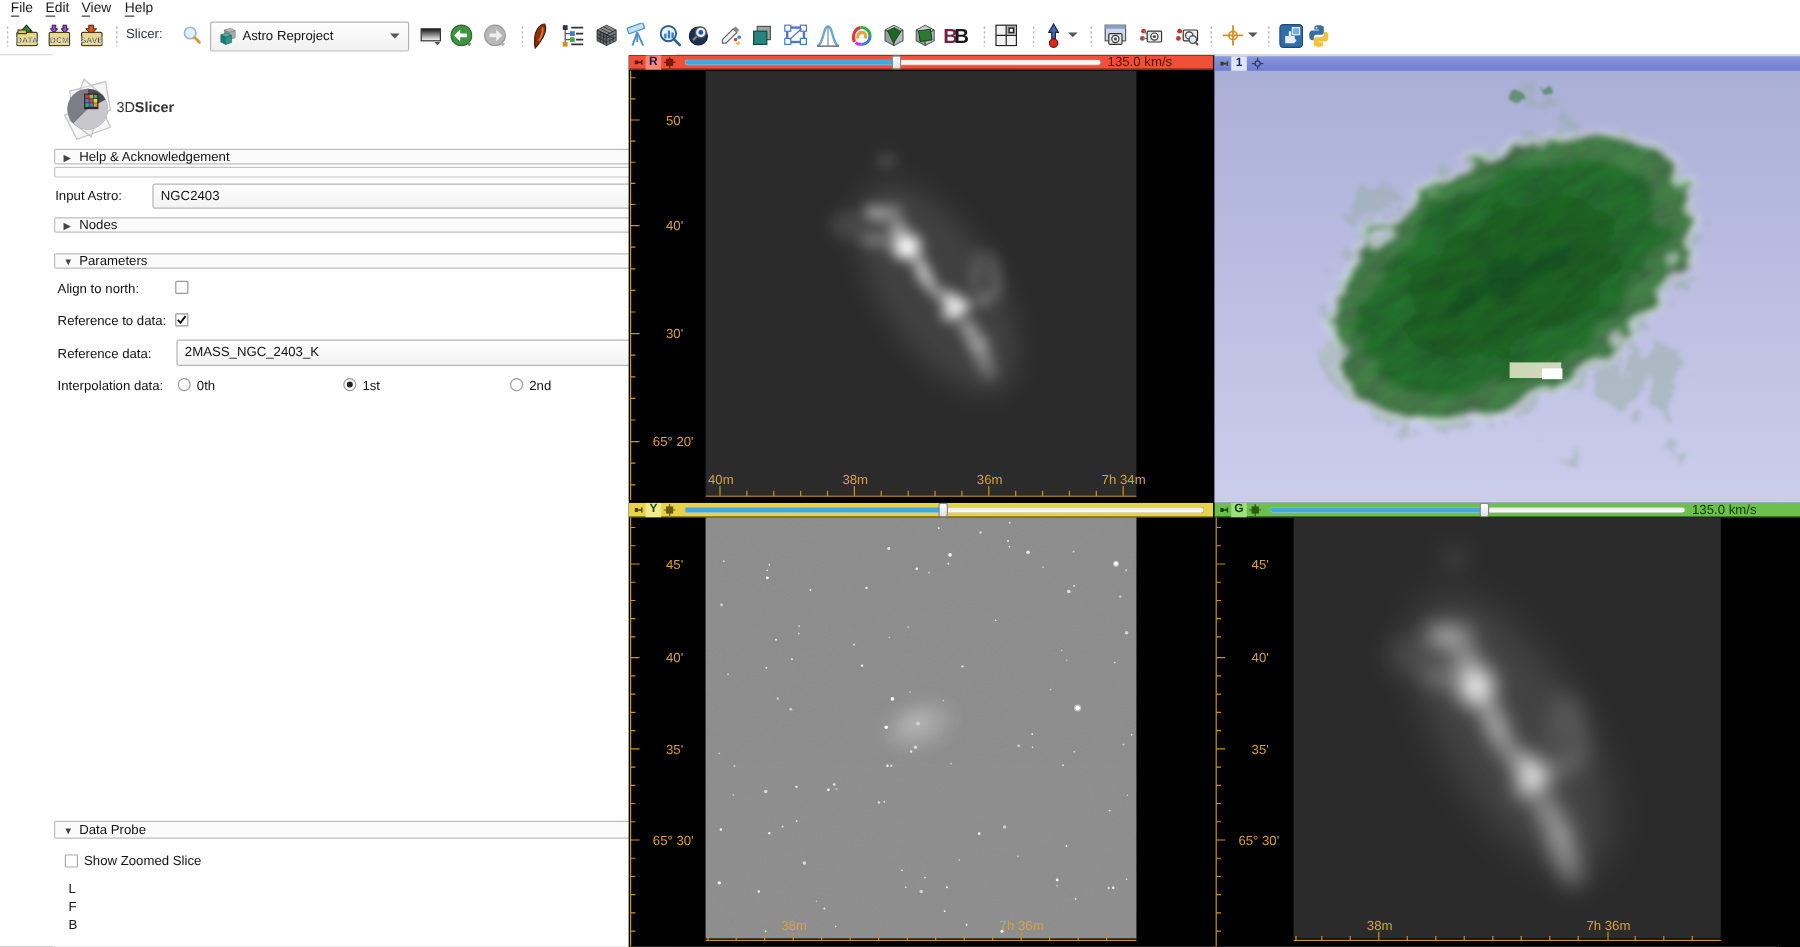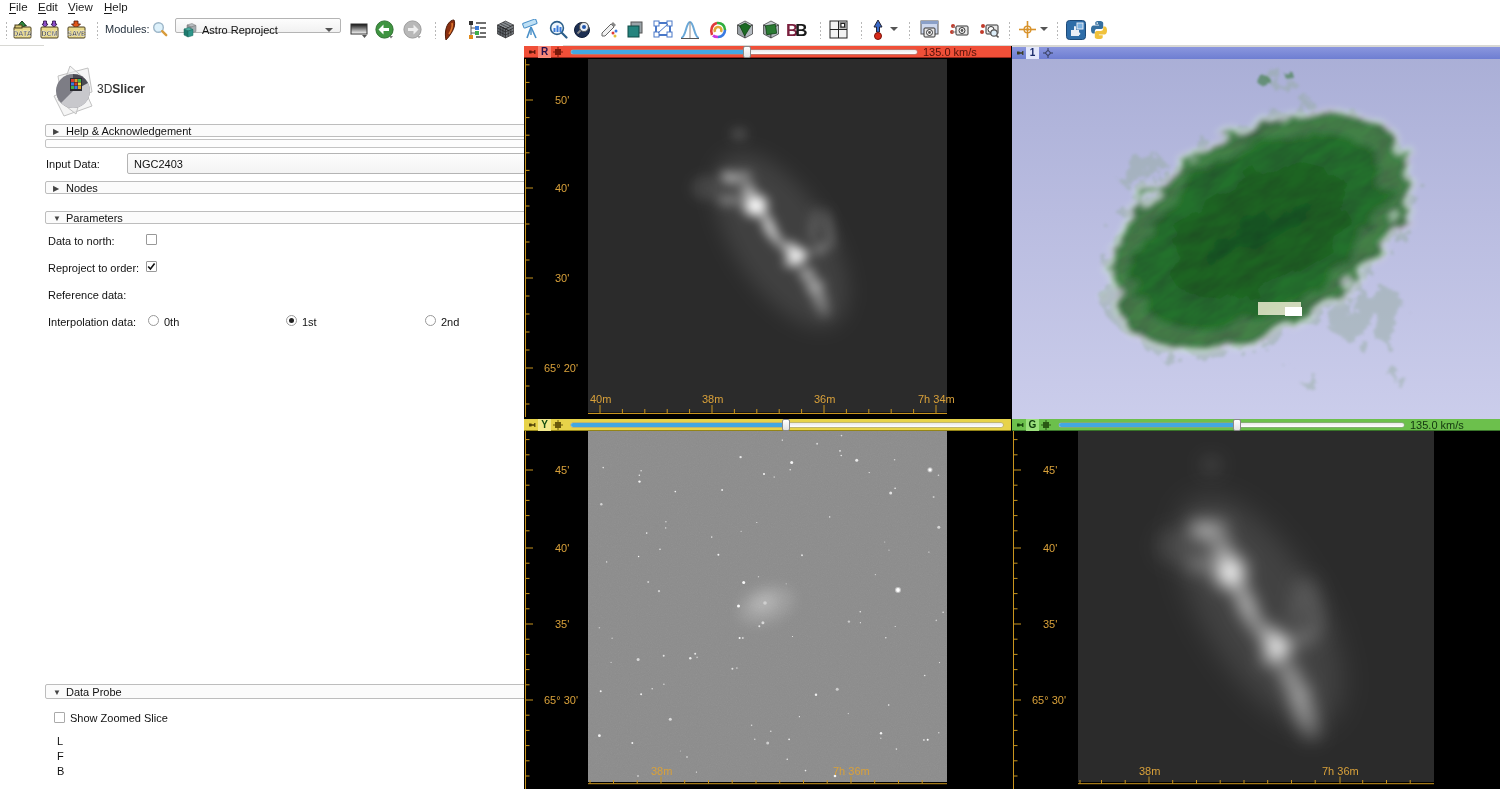--- a/index.html
+++ b/index.html
@@ -70,28 +70,28 @@
     <path d="M12.5 1 L15.5 1 L15.5 4 L17 4 L14 7.5 L11 4 L12.5 4 Z" fill="#8b4fc8" stroke="#2a0a44" stroke-width="0.8"></path>
     <rect x="1" y="7" width="17" height="11" rx="1" fill="#e8d98a" stroke="#4a3f1f"></rect>
     <text x="9.5" y="16" font-size="7" font-weight="bold" text-anchor="middle" fill="#1a1a1a" stroke="#fff" stroke-width="0.3">DCM</text>
   </svg>
   <svg class="abs" style="left:67px;top:6px" width="19" height="19" viewBox="0 0 19 19">
     <path d="M7 1 L11 1 L11 4 L13.5 4 L9 8.5 L4.5 4 L7 4 Z" fill="#e05518" stroke="#4a1505" stroke-width="0.8"></path>
     <rect x="1" y="7" width="17" height="11" rx="1" fill="#e8d98a" stroke="#4a3f1f"></rect>
     <text x="9.5" y="16" font-size="7" font-weight="bold" text-anchor="middle" fill="#1a1a1a" stroke="#fff" stroke-width="0.3">SAVE</text>
   </svg>
   <div class="tsep" style="left:96px"></div>
-  <div class="abs" style="left:105px;top:9px;font-size:11px;color:#26323f">Modules:</div>
+  <div class="abs" style="left:105px;top:9px;font-size:11px;color:#26323f">Slicer:</div>
 
   <svg class="abs" style="left:152px;top:7px" width="16" height="16" viewBox="0 0 16 16">
     <circle cx="6.5" cy="6.5" r="4.8" fill="#ddf1fb" stroke="#9db6c8" stroke-width="1.4"></circle>
     <line x1="10.2" y1="10.2" x2="14.2" y2="14.2" stroke="#d89b3a" stroke-width="2.4" stroke-linecap="round"></line>
   </svg>
 
-  <div class="combo" style="left:175px;top:4px;width:166px;height:15px;">
+  <div class="combo" style="left:175px;top:4px;width:166px;height:25px;">
     <svg class="abs" style="left:6px;top:3px" width="16" height="16" viewBox="0 0 16 16">
       <path d="M5 3 L10 1.5 L14 3.5 L9 5 Z" fill="#b8bec2" stroke="#777" stroke-width="0.5"></path>
       <path d="M5 3 L9 5 L9 11 L5 9 Z" fill="#8f979c" stroke="#777" stroke-width="0.5"></path>
       <path d="M9 5 L14 3.5 L14 9.5 L9 11 Z" fill="#a5acb1" stroke="#777" stroke-width="0.5"></path>
       <path d="M2 7 L7 5.5 L11 7.5 L6 9 Z" fill="#4fb0a5" stroke="#1a6a5e" stroke-width="0.5"></path>
       <path d="M2 7 L6 9 L6 15 L2 13 Z" fill="#1f7a6e" stroke="#1a6a5e" stroke-width="0.5"></path>
       <path d="M6 9 L11 7.5 L11 13.5 L6 15 Z" fill="#2e958a" stroke="#1a6a5e" stroke-width="0.5"></path>
     </svg>
     <span class="abs" style="left:26px;top:5px;font-size:11px;">Astro Reproject</span>
     <span class="abs" style="right:7px;top:9px;width:0;height:0;border-left:4px solid transparent;border-right:4px solid transparent;border-top:4px solid #555;"></span>
@@ -341,47 +341,51 @@
     </g>
   </svg>
   <div class="abs" style="left:53px;top:37px;font-size:12px;color:#333;">3D<b>Slicer</b></div>
 
   <div class="cbtn" style="top:79px;height:13px;">
     <span class="tri" style="top:2px">▶</span>
       <span class="lbl" style="top:0px">Help &amp; Acknowledgement</span>
   </div>
   <div class="abs" style="left:1px;top:94px;width:517px;height:9px;border:1px solid #c4c4c4;border-radius:2px;background:#fdfdfd;"></div>
 
-  <div class="plabel" style="left:2px;top:113px;">Input Data:</div>
+  <div class="plabel" style="left:2px;top:113px;">Input Astro:</div>
   <div class="pcombo" style="left:83px;top:108px;width:435px;height:21px;">
     <span class="txt">NGC2403</span>
       <span class="arr"></span>
   </div>
 
   <div class="cbtn" style="top:136px;height:13px;">
     <span class="tri" style="top:2px">▶</span>
       <span class="lbl" style="top:0px">Nodes</span>
   </div>
 
   <div class="cbtn" style="top:166px;height:13px;">
     <span class="tri" style="top:2px">▼</span>
       <span class="lbl" style="top:0px">Parameters</span>
   </div>
 
-  <div class="plabel" style="left:4px;top:190px;">Data to north:</div>
+  <div class="plabel" style="left:4px;top:190px;">Align to north:</div>
   <div class="chk" style="left:102px;top:189px;"></div>
 
-  <div class="plabel" style="left:4px;top:217px;">Reproject to order:</div>
+  <div class="plabel" style="left:4px;top:217px;">Reference to data:</div>
   <div class="chk" style="left:102px;top:216px;">
     <svg width="11" height="11" viewBox="0 0 11 11" style="position:absolute;left:-1px;top:-1px">
         <path d="M2.2 5.5 L4.4 8 L8.6 2.5" fill="none" stroke="#111" stroke-width="1.6"></path>
       </svg>
   </div>
 
   <div class="plabel" style="left:4px;top:244px;">Reference data:</div>
+  <div class="pcombo" style="left:103px;top:238px;width:415px;height:22px;">
+    <span class="txt">2MASS_NGC_2403_K</span>
+      <span class="arr"></span>
+  </div>
 
   <div class="plabel" style="left:4px;top:271px;">Interpolation data:</div>
   <div class="radio" style="left:104px;top:270px;"></div>
   <div class="plabel" style="left:120px;top:271px;">0th</div>
   <div class="radio sel" style="left:242px;top:270px;"></div>
   <div class="plabel" style="left:258px;top:271px;">1st</div>
   <div class="radio" style="left:381px;top:270px;"></div>
   <div class="plabel" style="left:397px;top:271px;text-align:center;">2nd</div>
 
 

